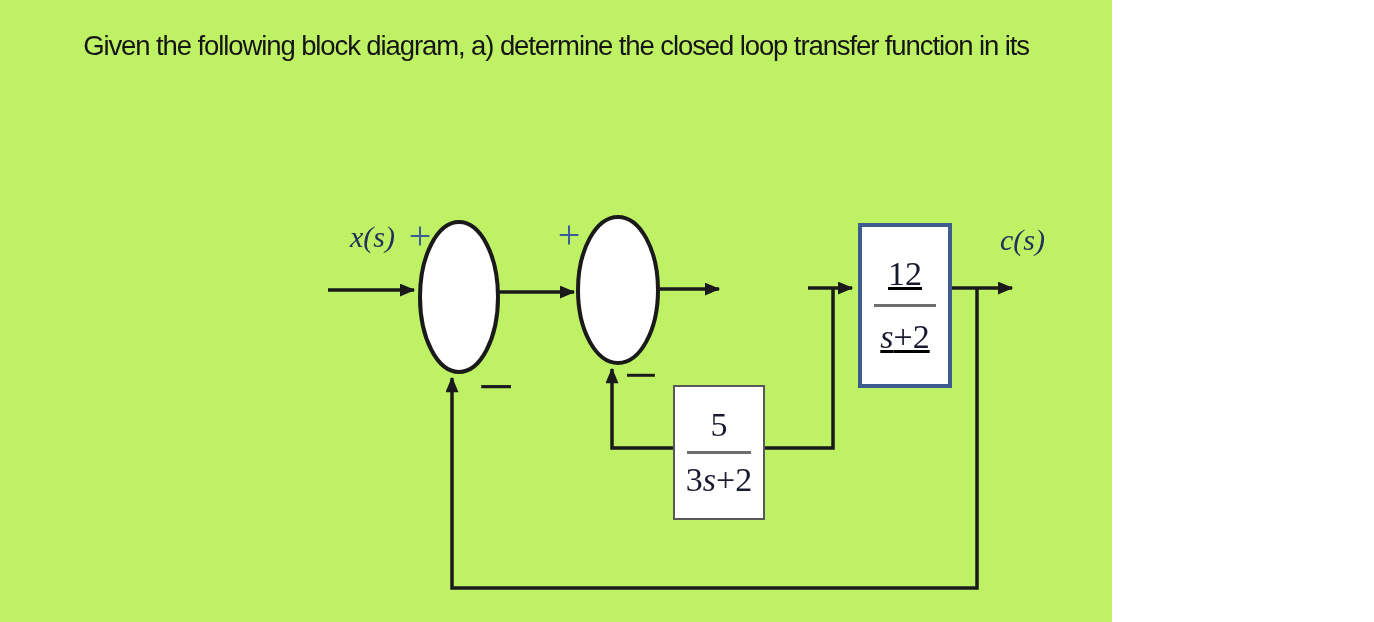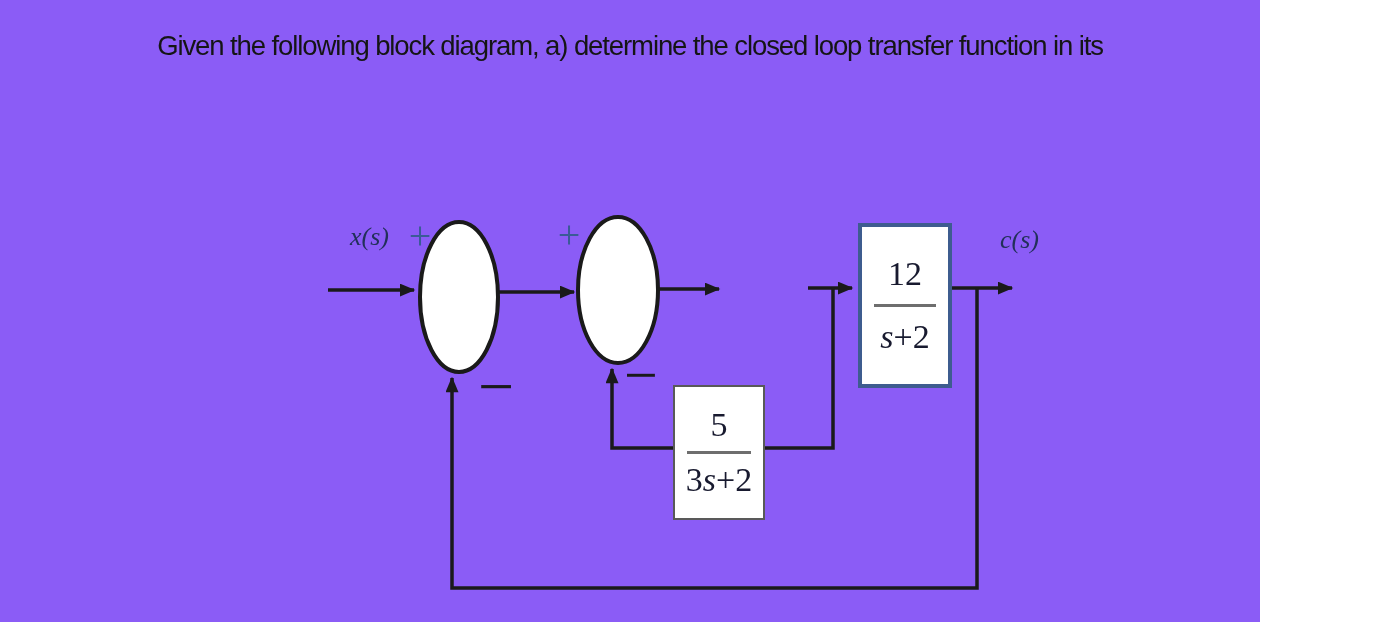--- a/index.html
+++ b/index.html
@@ -1,34 +1,34 @@
 <!DOCTYPE html>
 <html><head>
 <meta charset="utf-8">
 <style>
   html,body{margin:0;padding:0;background:#ffffff;}
   .page{
-    position:relative;width:1260px;height:622px;background:#8b5cf6;overflow:hidden;
+    position:relative;width:1112px;height:622px;background:#bef264;overflow:hidden;
     font-family:"Liberation Sans",sans-serif;
   }
   .title-block{
     position:absolute;top:14px;left:0;width:100%;
     text-align:center;color:#151515;
     font-size:27.5px;line-height:63px;letter-spacing:-1.1px;font-weight:500;
   }
   .title-line{white-space:pre;}
   .diagram{position:absolute;left:0;top:0;width:1374px;height:622px;}
   .diagram-svg{position:absolute;left:0;top:0;}
   .sig{stroke:currentColor;stroke-width:3.5;fill:none;}
   .junction{stroke:currentColor;stroke-width:4;fill:#ffffff;}
   .sign-plus{font-family:"Liberation Serif",serif;font-size:40px;}
   .sign-minus{font-family:"Liberation Serif",serif;}
   .io-label{
     position:absolute;font-family:"Liberation Serif",serif;font-style:italic;
-    font-size:26px;line-height:32px;
+    font-size:30px;line-height:32px;
   }
   .tf-block{
     position:absolute;box-sizing:border-box;background:#ffffff;
     display:flex;flex-direction:column;align-items:center;justify-content:center;
     font-family:"Liberation Serif",serif;font-size:34px;
   }
   .tf-block .frac-num,.tf-block .frac-den{line-height:38px;}
   .frac-bar{height:3px;width:72%;margin:7px 0;}
   .block-g1{left:725px;top:233px;width:83px;height:130px;border:3px solid;}
   .block-g1 .frac-bar{width:80%;}
@@ -80,21 +80,21 @@
       <text x="420" y="249" text-anchor="middle" class="sign-plus" style="fill: rgb(58, 91, 151);">+</text>
       <text x="496" y="408" text-anchor="middle" class="sign-minus" font-size="64" style="fill: rgb(26, 26, 26);">−</text>
       <text x="569" y="248" text-anchor="middle" class="sign-plus" style="fill: rgb(58, 91, 151);">+</text>
       <text x="641" y="395" text-anchor="middle" class="sign-minus" font-size="60" style="fill: rgb(26, 26, 26);">−</text>
     </svg>
 
     <div class="io-label label-xs" style="color: rgb(34, 48, 90);">x(s)</div>
     <div class="io-label label-cs" style="color: rgb(34, 48, 90);">c(s)</div>
 
 
-    <div class="tf-block block-g2" style="border-color: rgb(62, 92, 143);">
+    <div class="tf-block block-g2" style="border-color: rgb(62, 92, 143); text-decoration: underline;">
       <div class="frac-num" style="color: rgb(24, 26, 47);">12</div>
       <div class="frac-bar" style="background-color: rgb(110, 110, 110);"></div>
       <div class="frac-den" style="color: rgb(24, 26, 47);"><i>s</i>+2</div>
     </div>
 
     <div class="tf-block block-h1" style="border-color: rgb(89, 89, 89);">
       <div class="frac-num" style="color: rgb(24, 26, 47);">5</div>
       <div class="frac-bar" style="background-color: rgb(110, 110, 110);"></div>
       <div class="frac-den" style="color: rgb(24, 26, 47); font-family: Liberation Serif, serif;">3<i>s</i>+2</div>
     </div>

